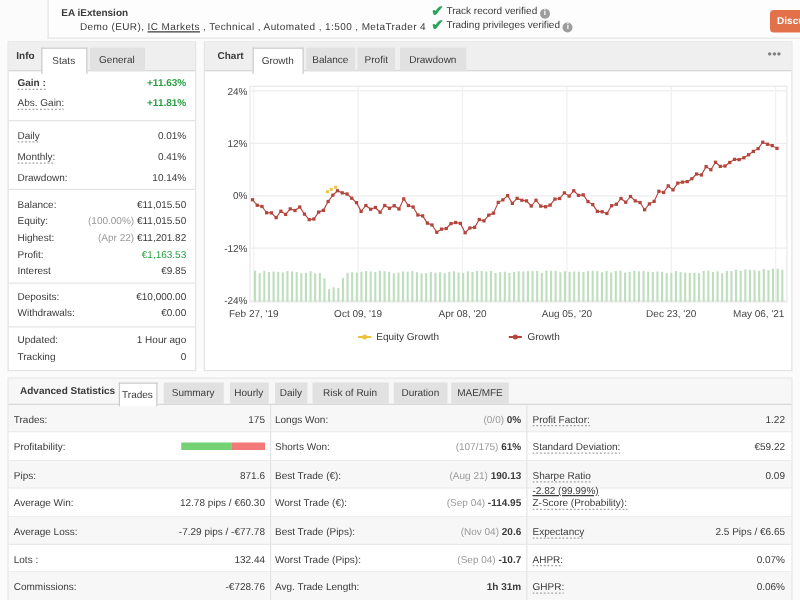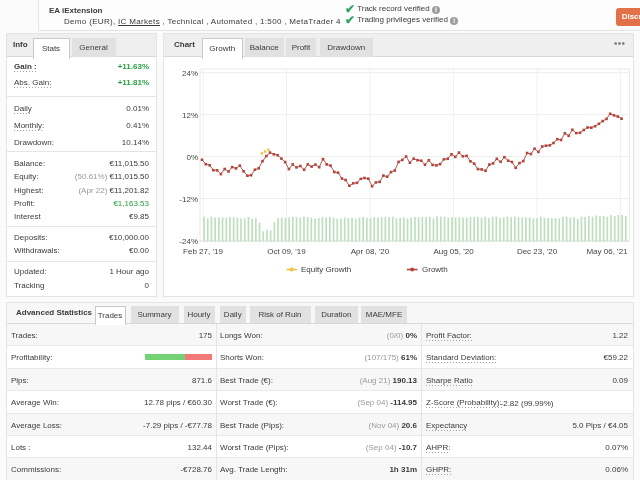--- a/index.html
+++ b/index.html
@@ -37,21 +37,21 @@
     <div style="position:absolute;right:7px;top:42.5px;height:11px;line-height:11px;font-weight:bold;color:#28a042"><span style="color:#28a042;font-weight:bold;">+11.81%</span></div>
 <div style="position:absolute;left:7px;top:68.5px;height:11px;line-height:11px;"><span style="display:inline-block;height:11px;background:linear-gradient(to right,#a3a3a3 1.4px,transparent 1.4px) 0 10px/3px 1px repeat-x;">Daily</span></div>
     <div style="position:absolute;right:7px;top:68.5px;height:11px;line-height:11px;color:#3a3a3a"><span style="color:#3a3a3a;margin-top:15px;">0.01%</span></div>
 <div style="position:absolute;left:7px;top:85.5px;height:11px;line-height:11px;"><span style="display:inline-block;height:11px;background:linear-gradient(to right,#a3a3a3 1.4px,transparent 1.4px) 0 10px/3px 1px repeat-x;">Monthly:</span></div>
     <div style="position:absolute;right:7px;top:85.5px;height:11px;line-height:11px;color:#3a3a3a"><span style="color:#3a3a3a;">0.41%</span></div>
 <div style="position:absolute;left:7px;top:102.5px;height:11px;line-height:11px;"><span style="">Drawdown:</span></div>
     <div style="position:absolute;right:7px;top:102.5px;height:11px;line-height:11px;color:#3a3a3a"><span style="color:#3a3a3a;">10.14%</span></div>
 <div style="position:absolute;left:7px;top:123.5px;height:11px;line-height:11px;"><span style="">Balance:</span></div>
     <div style="position:absolute;right:7px;top:123.5px;height:11px;line-height:11px;color:#3a3a3a"><span style="color:#3a3a3a;">€11,015.50</span></div>
 <div style="position:absolute;left:7px;top:137.0px;height:11px;line-height:11px;"><span style="">Equity:</span></div>
-    <div style="position:absolute;right:7px;top:137.0px;height:11px;line-height:11px;color:#3a3a3a"><span style="color:#999">(50.61%)</span> <span style="color:#3a3a3a;">€11,015.50</span></div>
+    <div style="position:absolute;right:7px;top:137.0px;height:11px;line-height:11px;color:#3a3a3a"><span style="color:#999">(100.00%)</span> <span style="color:#3a3a3a;">€11,015.50</span></div>
 <div style="position:absolute;left:7px;top:150.5px;height:11px;line-height:11px;"><span style="">Highest:</span></div>
     <div style="position:absolute;right:7px;top:150.5px;height:11px;line-height:11px;color:#3a3a3a"><span style="color:#999">(Apr 22)</span> <span style="color:#3a3a3a;">€11,201.82</span></div>
 <div style="position:absolute;left:7px;top:163.5px;height:11px;line-height:11px;"><span style="">Profit:</span></div>
     <div style="position:absolute;right:7px;top:163.5px;height:11px;line-height:11px;color:#28a042"><span style="color:#28a042;">€1,163.53</span></div>
 <div style="position:absolute;left:7px;top:177.0px;height:11px;line-height:11px;"><span style="">Interest</span></div>
     <div style="position:absolute;right:7px;top:177.0px;height:11px;line-height:11px;color:#3a3a3a"><span style="color:#3a3a3a;">€9.85</span></div>
 <div style="position:absolute;left:7px;top:197.5px;height:11px;line-height:11px;"><span style="">Deposits:</span></div>
     <div style="position:absolute;right:7px;top:197.5px;height:11px;line-height:11px;color:#3a3a3a"><span style="color:#3a3a3a;">€10,000.00</span></div>
 <div style="position:absolute;left:7px;top:211.0px;height:11px;line-height:11px;"><span style="">Withdrawals:</span></div>
     <div style="position:absolute;right:7px;top:211.0px;height:11px;line-height:11px;color:#3a3a3a"><span style="color:#3a3a3a;">€0.00</span></div>
@@ -384,22 +384,22 @@
     <div style="position:absolute;top:139.0px;height:11px;line-height:11px;z-index:2;left:213px;width:197px;text-align:right;"><span style="color:#999">(Sep 04) </span><span style="font-weight:bold">-10.7</span></div>
 <div style="position:absolute;left:213px;top:161.4px;height:11px;line-height:11px;z-index:2;"><span style="">Avg. Trade Length:</span></div>
     <div style="position:absolute;top:161.4px;height:11px;line-height:11px;z-index:2;left:213px;width:197px;text-align:right;"><span style="font-weight:bold">1h 31m</span></div>
 <div style="position:absolute;left:419px;top:27.0px;height:11px;line-height:11px;z-index:2;"><span style="display:inline-block;height:11px;background:linear-gradient(to right,#a3a3a3 1.4px,transparent 1.4px) 0 10px/3px 1px repeat-x;">Profit Factor:</span></div>
     <div style="position:absolute;top:27.0px;height:11px;line-height:11px;z-index:2;left:419px;width:202px;text-align:right;">1.22</div>
 <div style="position:absolute;left:419px;top:49.4px;height:11px;line-height:11px;z-index:2;"><span style="display:inline-block;height:11px;background:linear-gradient(to right,#a3a3a3 1.4px,transparent 1.4px) 0 10px/3px 1px repeat-x;">Standard Deviation:</span></div>
     <div style="position:absolute;top:49.4px;height:11px;line-height:11px;z-index:2;left:419px;width:202px;text-align:right;">€59.22</div>
 <div style="position:absolute;left:419px;top:71.8px;height:11px;line-height:11px;z-index:2;"><span style="display:inline-block;height:11px;background:linear-gradient(to right,#a3a3a3 1.4px,transparent 1.4px) 0 10px/3px 1px repeat-x;">Sharpe Ratio</span></div>
     <div style="position:absolute;top:71.8px;height:11px;line-height:11px;z-index:2;left:419px;width:202px;text-align:right;">0.09</div>
 <div style="position:absolute;left:419px;top:94.2px;height:11px;line-height:11px;z-index:2;"><span style="display:inline-block;height:11px;background:linear-gradient(to right,#a3a3a3 1.4px,transparent 1.4px) 0 10px/3px 1px repeat-x;">Z-Score (Probability):</span></div>
-    <div style="position:absolute;top:95px;height:11px;line-height:11px;z-index:2;left:419px;width:202px;text-align:center;">-2.82 (99.99%)</div>
+    <div style="position:absolute;top:84px;height:11px;line-height:11px;z-index:2;left:419px;width:202px;text-align:left;text-decoration:underline;">-2.82 (99.99%)</div>
 <div style="position:absolute;left:419px;top:116.6px;height:11px;line-height:11px;z-index:2;text-align:center;"><span style="display:inline-block;height:11px;background:linear-gradient(to right,#a3a3a3 1.4px,transparent 1.4px) 0 10px/3px 1px repeat-x;">Expectancy</span></div>
-    <div style="position:absolute;top:116.6px;height:11px;line-height:11px;z-index:2;left:419px;width:202px;text-align:right;">5.0 Pips / €4.05</div>
+    <div style="position:absolute;top:116.6px;height:11px;line-height:11px;z-index:2;left:419px;width:202px;text-align:right;">2.5 Pips / €6.65</div>
 <div style="position:absolute;left:419px;top:139.0px;height:11px;line-height:11px;z-index:2;"><span style="display:inline-block;height:11px;background:linear-gradient(to right,#a3a3a3 1.4px,transparent 1.4px) 0 10px/3px 1px repeat-x;">AHPR:</span></div>
     <div style="position:absolute;top:139.0px;height:11px;line-height:11px;z-index:2;left:419px;width:202px;text-align:right;">0.07%</div>
 <div style="position:absolute;left:419px;top:161.4px;height:11px;line-height:11px;z-index:2;"><span style="display:inline-block;height:11px;background:linear-gradient(to right,#a3a3a3 1.4px,transparent 1.4px) 0 10px/3px 1px repeat-x;">GHPR:</span></div>
     <div style="position:absolute;top:161.4px;height:11px;line-height:11px;z-index:2;left:419px;width:202px;text-align:right;">0.06%</div>
 <div style="position:absolute;left:209px;top:21px;bottom:0;border-left:1px solid #e5e5e5;z-index:4"></div>
 <div style="position:absolute;left:414px;top:21px;bottom:0;border-left:1px solid #e5e5e5;z-index:4"></div>
 </div>
 
 </body></html>

